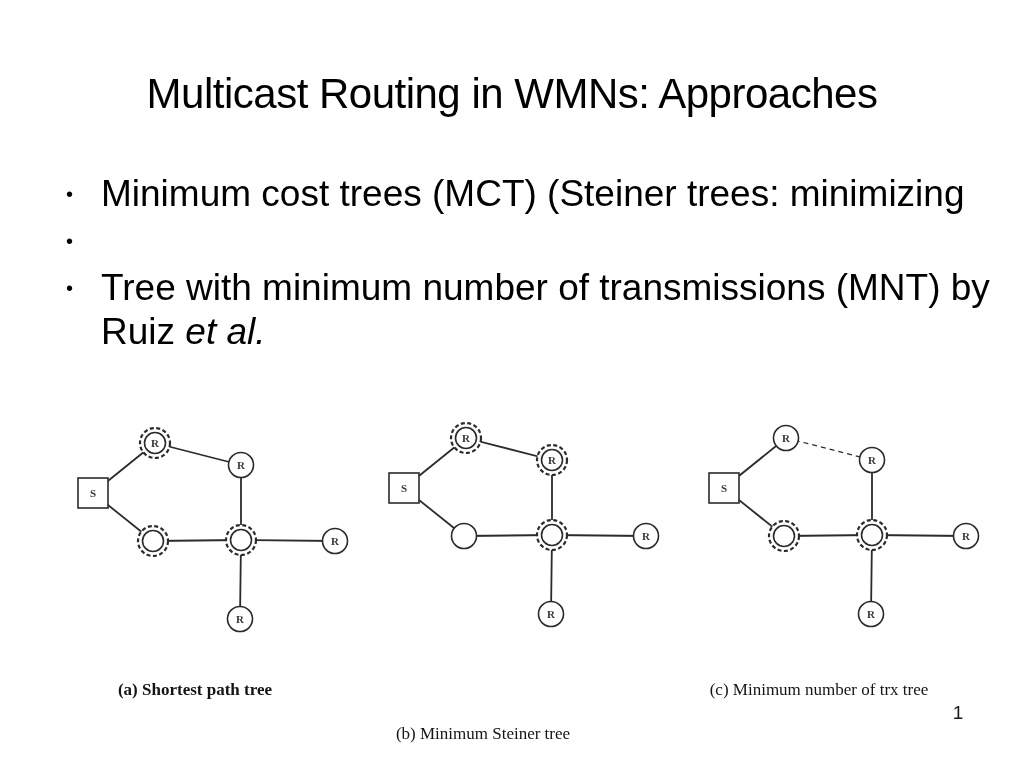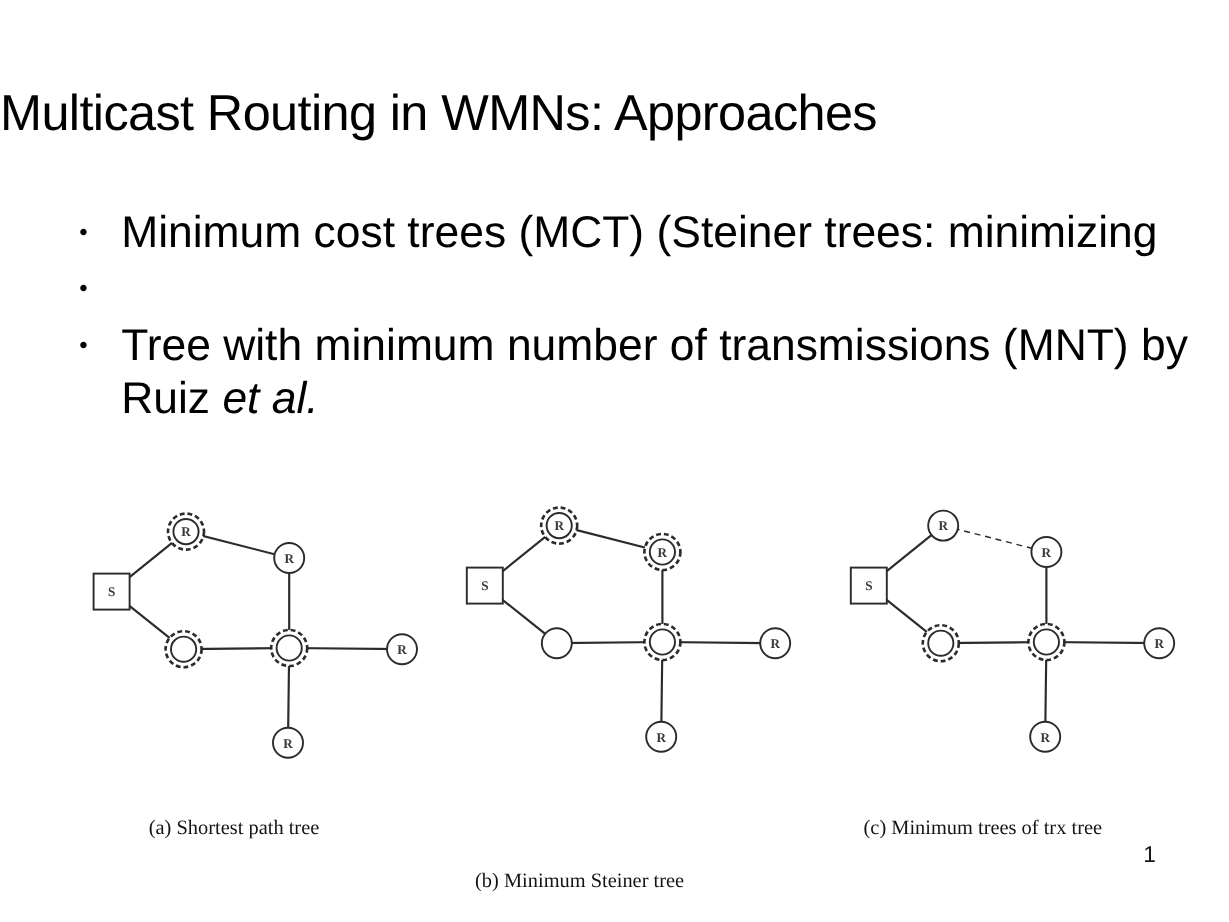--- a/index.html
+++ b/index.html
@@ -1,21 +1,21 @@
 <!DOCTYPE html>
 <html><head>
 <meta charset="utf-8">
 <style>
   html,body{margin:0;padding:0;}
   body{
     width:1024px;height:768px;background:#ffffff;position:relative;overflow:hidden;
     font-family:"Liberation Sans",sans-serif;color:#000;
   }
   .slide-title{
-    position:absolute;top:70px;left:0;width:1024px;text-align:left;
+    position:absolute;top:70px;left:0;width:1024px;text-align:center;
     font-size:42px;font-weight:400;letter-spacing:-0.5px;color:#000;white-space:nowrap;
   }
   .bullets{position:absolute;top:172px;left:62px;width:880px;}
   .bullet-item{display:flex;align-items:flex-start;margin-bottom:3px;}
   .bullet-marker{
     flex:none;width:35px;font-size:20px;line-height:44px;padding-left:4px;color:#000;
   }
   .bullet-lines{font-size:37px;line-height:44px;color:#000;}
   .bullet-line{white-space:nowrap;}
   .figure{position:absolute;width:300px;height:230px;}
@@ -166,17 +166,17 @@
         <circle cx="262" cy="121" r="12.5" fill="#ffffff" stroke="#2b2b2b" stroke-width="1.6"></circle>
         <text x="262" y="125" text-anchor="middle" font-family="&quot;Liberation Serif&quot;, serif" font-size="11" font-weight="bold" fill="#3a3a3a">R</text>
       </g>
       <g>
         <circle cx="167" cy="199" r="12.5" fill="#ffffff" stroke="#2b2b2b" stroke-width="1.6"></circle>
         <text x="167" y="203" text-anchor="middle" font-family="&quot;Liberation Serif&quot;, serif" font-size="11" font-weight="bold" fill="#3a3a3a">R</text>
       </g>
     </svg>
   </div>
 
-<div class="fig-caption" style="left:45px;">(a) Shortest path tree</div>
+<div class="fig-caption" style="left:45px;font-weight:bold;">(a) Shortest path tree</div>
 <div class="fig-caption" style="left:333px;margin-top:44px;">(b) Minimum Steiner tree</div>
-<div class="fig-caption" style="left:669px;">(c) Minimum trees of trx tree</div>
+<div class="fig-caption" style="left:669px;">(c) Minimum number of trx tree</div>
 
 <div class="page-number">1</div>
 
 </body></html>

